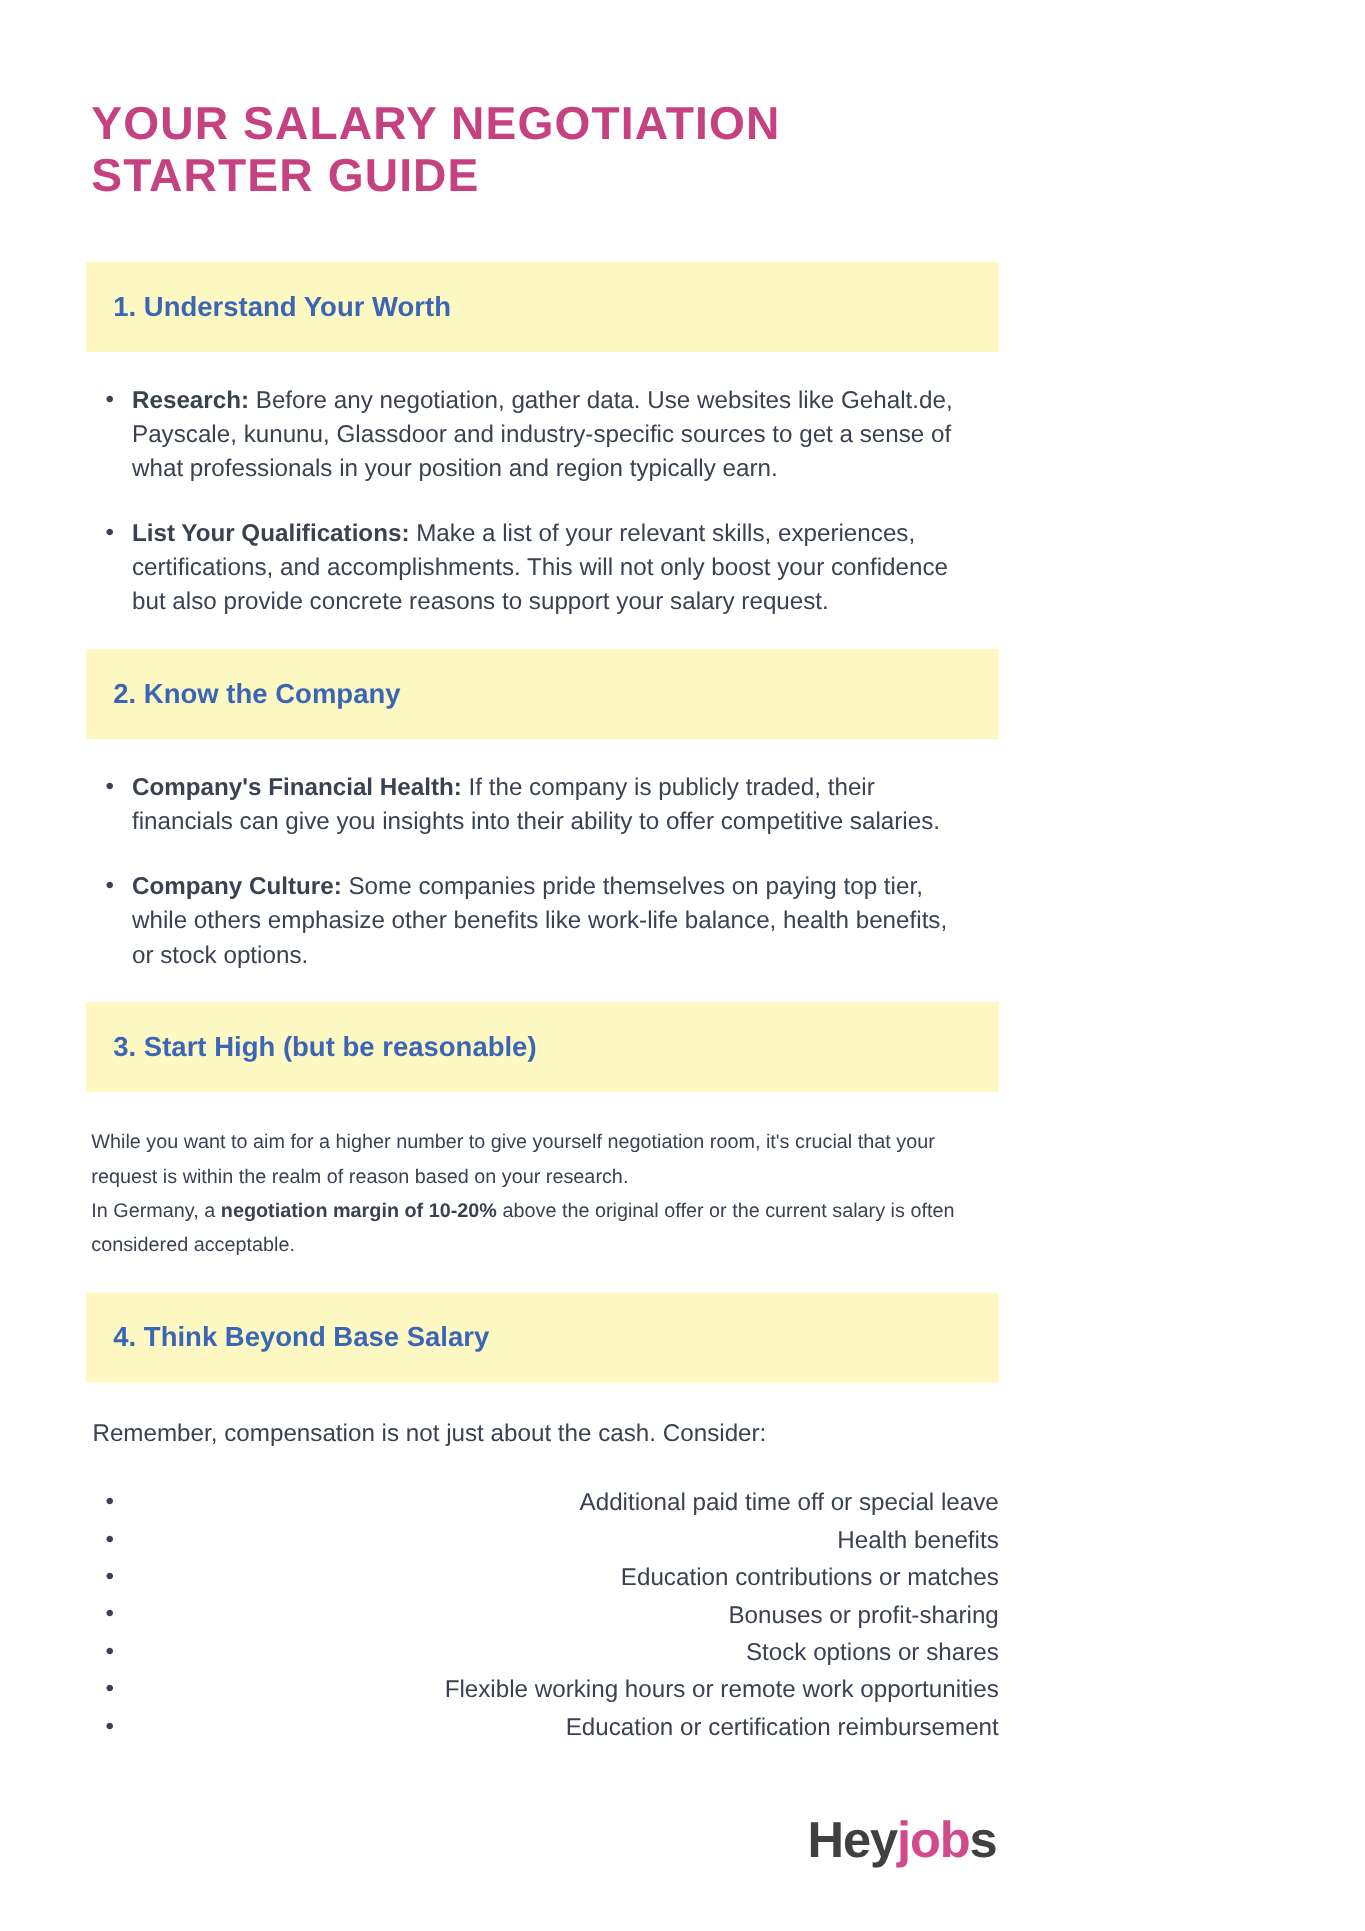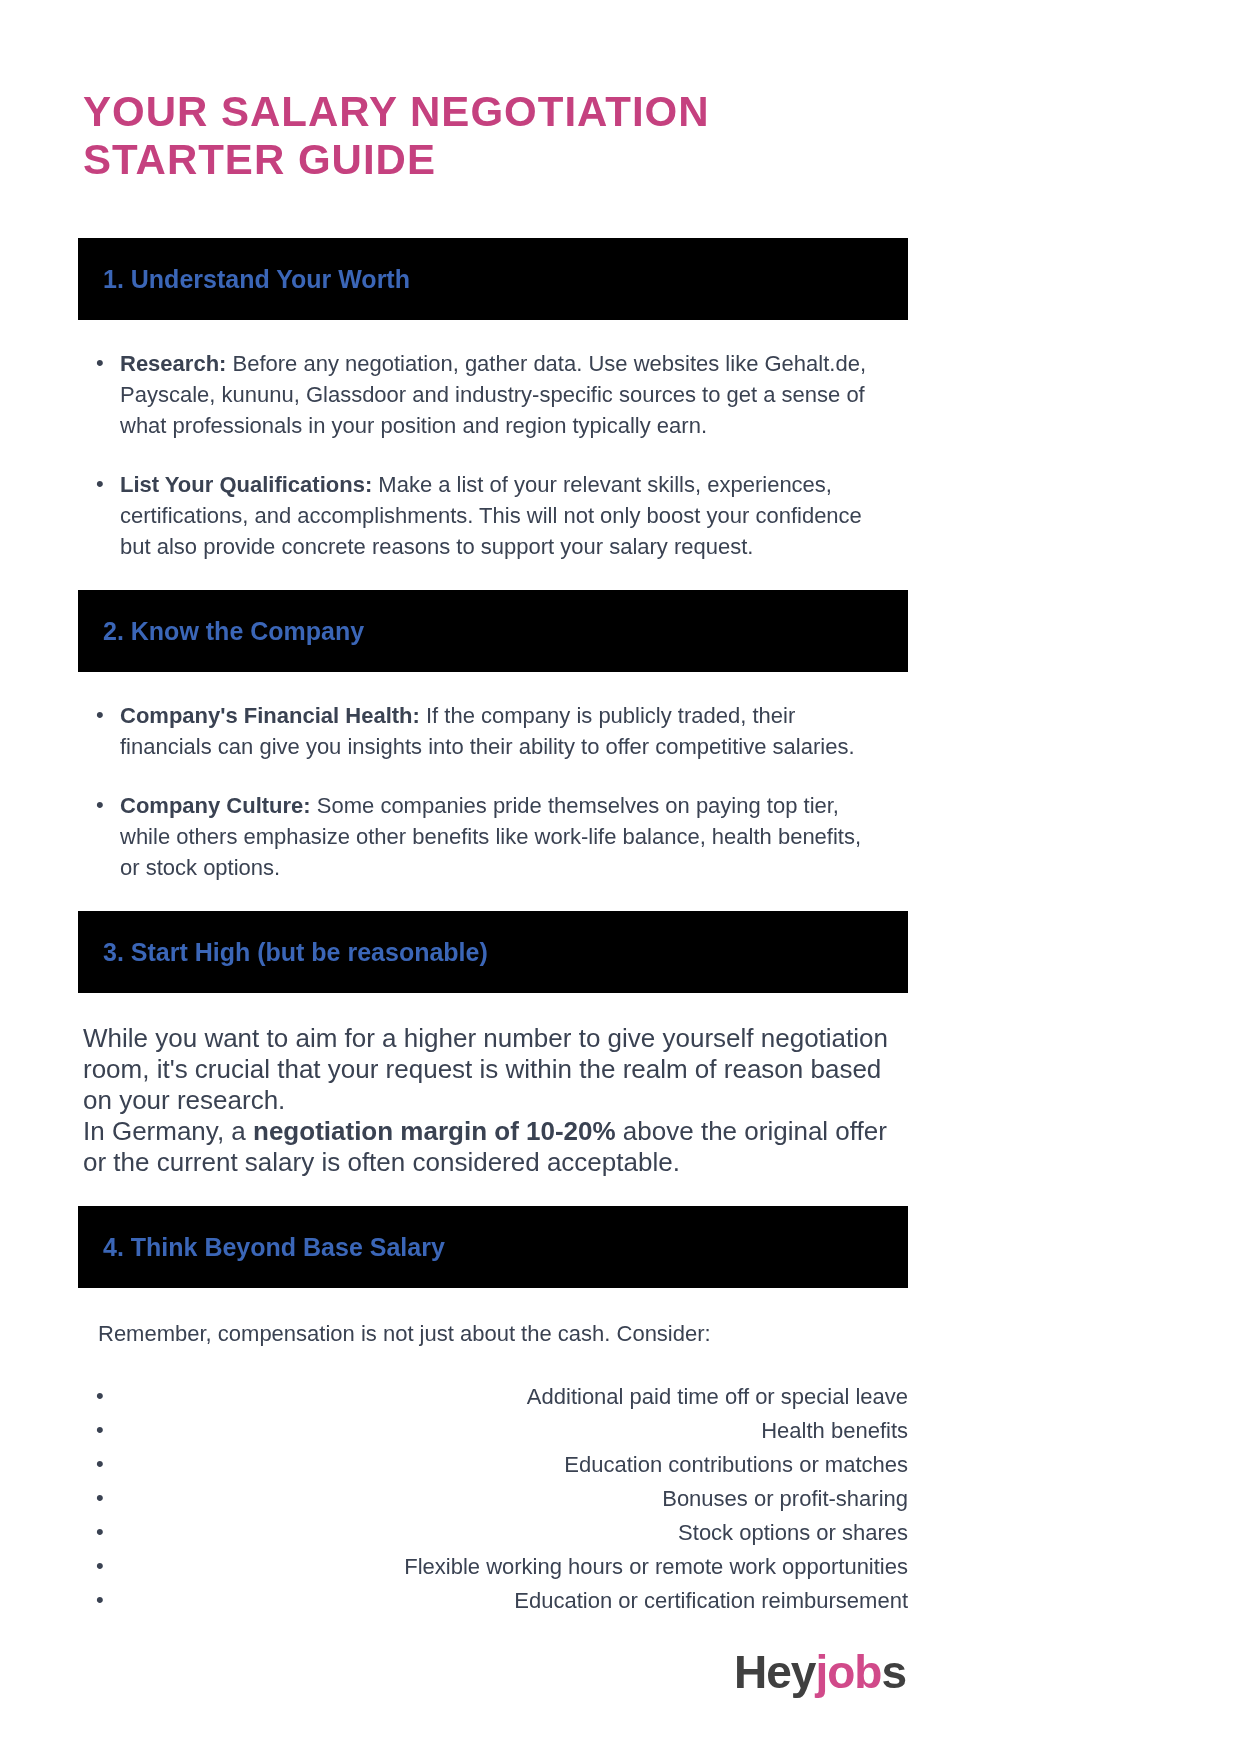--- a/index.html
+++ b/index.html
@@ -14,21 +14,21 @@
     overflow:hidden;
   }
   .page-title {
     margin:0 0 26px 5px;
     font-size:42px;
     font-weight:800;
     letter-spacing:1px;
     color:#c5417f;
   }
   .band {
-    background:#000000;
+    background:#fef9c3;
     margin-top:28px;
     padding:26px 20px 26px 25px;
   }
   .band.first { margin-top:54px; }
   .band h2 {
     margin:0;
     font-size:25px;
     line-height:30px;
     font-weight:700;
     color:#3b66b7;
@@ -49,27 +49,27 @@
   ul.bullets li::before {
     content:"\2022";
     position:absolute;
     left:-24px; top:-1px;
     color:#3a4252;
   }
   ul.bullets li:last-child { margin-bottom:0; }
   .lead { font-weight:700; }
   .para {
     margin:30px 0 0 5px;
-    font-size:26px;
+    font-size:18px;
     line-height:31px;
     max-width:945px;
   }
   .para .b { font-weight:700; }
   .intro {
-    margin:30px 0 0 20px;
+    margin:30px 0 0 6px;
     font-size:22px;
     line-height:31px;
     max-width:945px;
   }
   ul.simple-list {
     list-style:none;
     margin:32px 0 0 0;
     padding:0 0 0 42px;
     text-align:right;
   }

